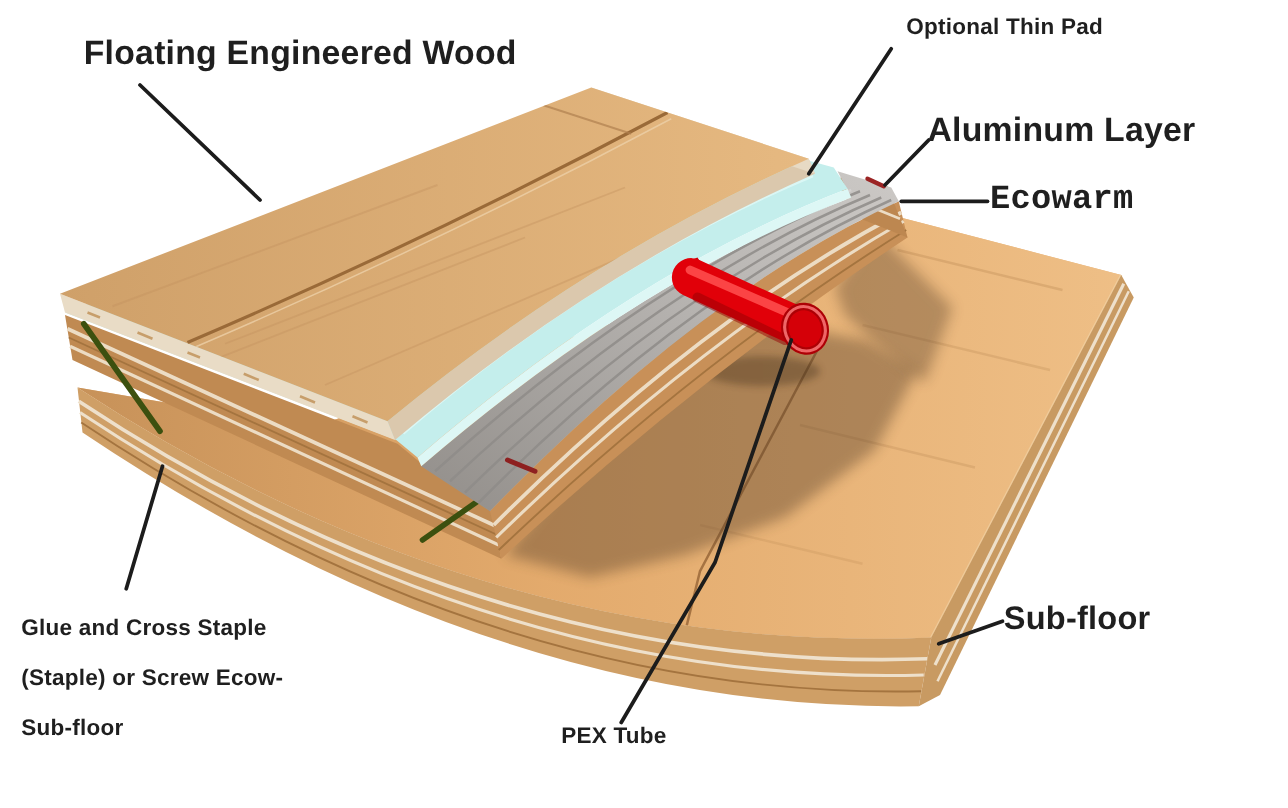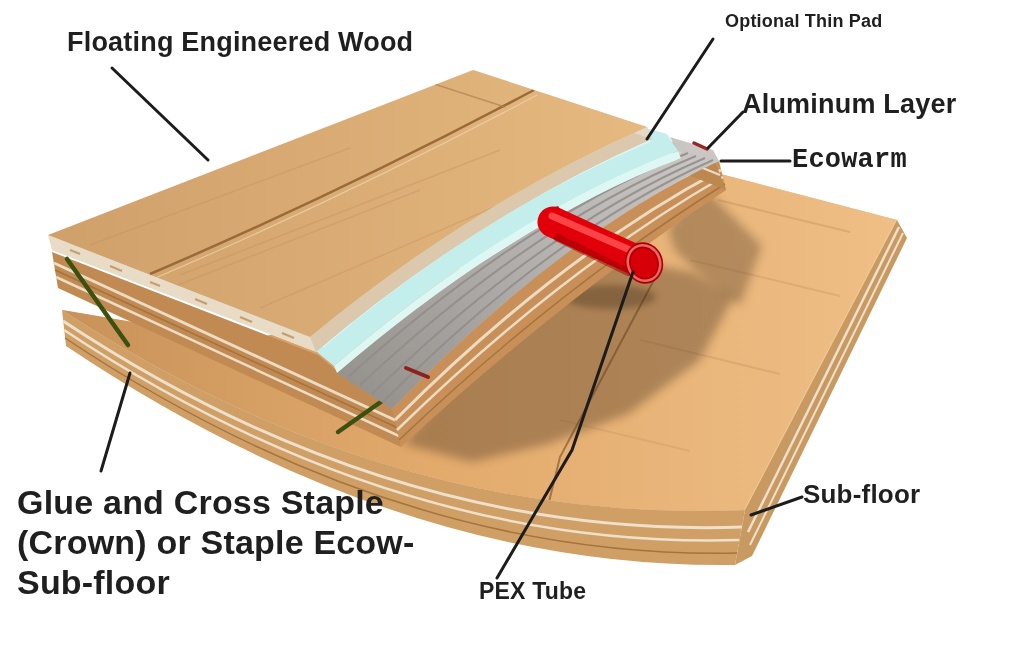--- a/index.html
+++ b/index.html
@@ -7,22 +7,22 @@
        font-family:"Liberation Sans","DejaVu Sans",sans-serif;}
   #stage{position:absolute;left:0;top:0;width:968px;height:646px;}
   svg{position:absolute;left:0;top:0;}
   .lbl{position:absolute;color:#1f1f1f;font-weight:bold;white-space:nowrap;
        letter-spacing:.2px;line-height:1.05;}
   .lbl-floating{left:67px;top:28px;font-size:27px;}
   .lbl-optional{left:725px;top:12px;font-size:18px;}
   .lbl-aluminum{left:742px;top:90px;font-size:27px;text-align:center;}
   .lbl-ecowarm{left:792px;top:146px;font-size:27px;font-family:Liberation Mono, monospace;}
   .lbl-subfloor{left:803px;top:481px;font-size:26px;}
-  .lbl-pex{left:479px;top:579px;font-size:23px;}
-  .lbl-glue{left:17px;top:482px;font-size:34px;line-height:40px;}
+  .lbl-pex{left:449px;top:579px;font-size:18px;}
+  .lbl-glue{left:17px;top:482px;font-size:18px;line-height:40px;}
 </style>
 </head>
 <body>
 
 <div id="stage">
 
 <svg width="1030" height="646" viewBox="0 0 1030 646">
   <defs>
     <linearGradient id="gradPlank" x1="0" y1="0" x2="1" y2="0">
       <stop offset="0" stop-color="#cfa069"></stop>
@@ -177,17 +177,17 @@
 </svg>
 
 <div class="lbl lbl-floating">Floating Engineered Wood</div>
 <div class="lbl lbl-optional">Optional Thin Pad</div>
 <div class="lbl lbl-aluminum">Aluminum Layer</div>
 <div class="lbl lbl-ecowarm">Ecowarm</div>
 <div class="lbl lbl-subfloor">Sub-floor</div>
 <div class="lbl lbl-pex">PEX Tube</div>
 <div class="lbl lbl-glue">
   <div>Glue and Cross Staple</div>
-  <div>(Crown) or Staple Ecow-</div>
+  <div>(Staple) or Screw Ecow-</div>
   <div>Sub-floor</div>
 </div>
 
 </div>
 
 </body></html>

